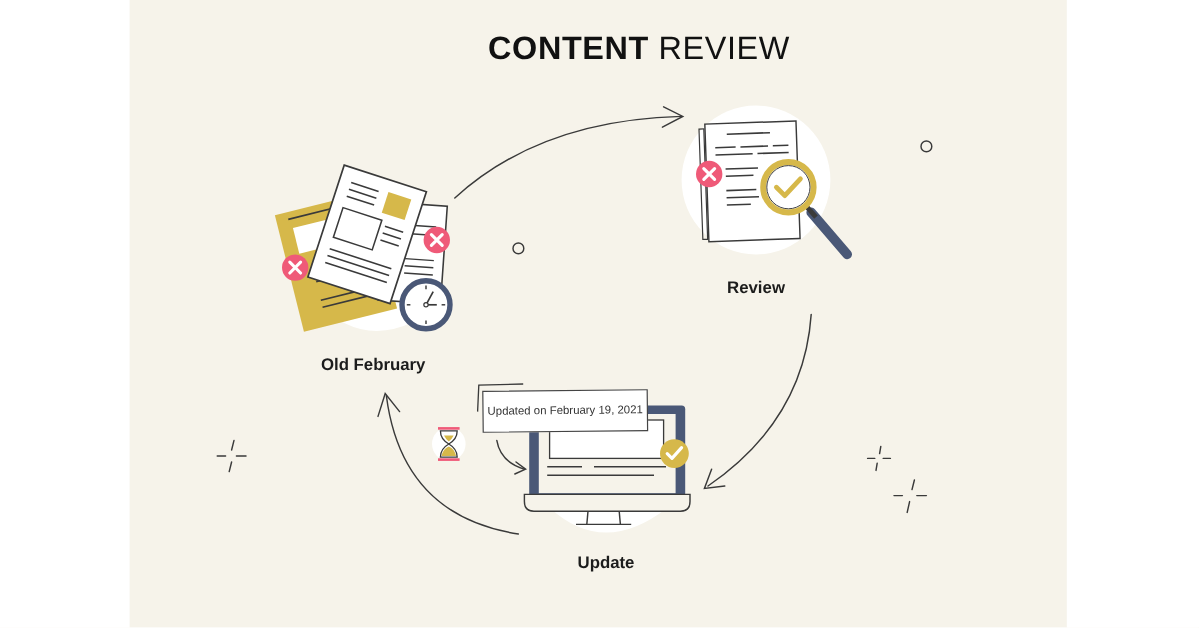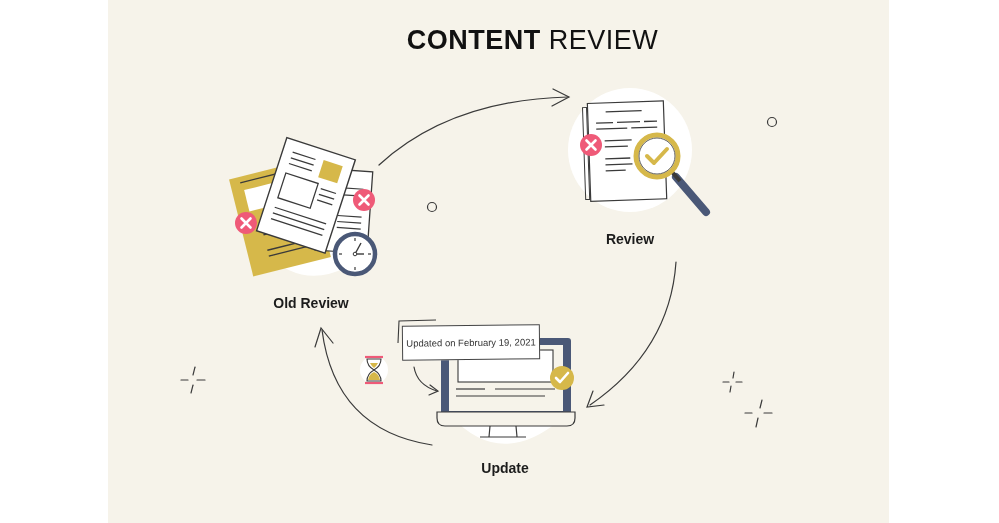--- a/index.html
+++ b/index.html
@@ -180,15 +180,15 @@
   <g stroke="#3a3a3a" stroke-width="1.2" stroke-linecap="round">
     <line x1="745" y1="413" x2="752" y2="413"></line>
       <line x1="764" y1="413" x2="772" y2="413"></line>
     <line x1="762" y1="400" x2="760" y2="408"></line>
       <line x1="758" y1="418" x2="756" y2="427"></line>
   </g>
 </svg>
 
 <div class="note">Updated on February 19, 2021</div>
 
-<div class="label" style="left:241px; top:295px;">Old Review</div>
+<div class="label" style="left:241px; top:295px;">Old February</div>
 <div class="label" style="left:560px; top:231px;">Review</div>
 <div class="label" style="left:435px; top:460px;">Update</div>
 
 </body></html>

